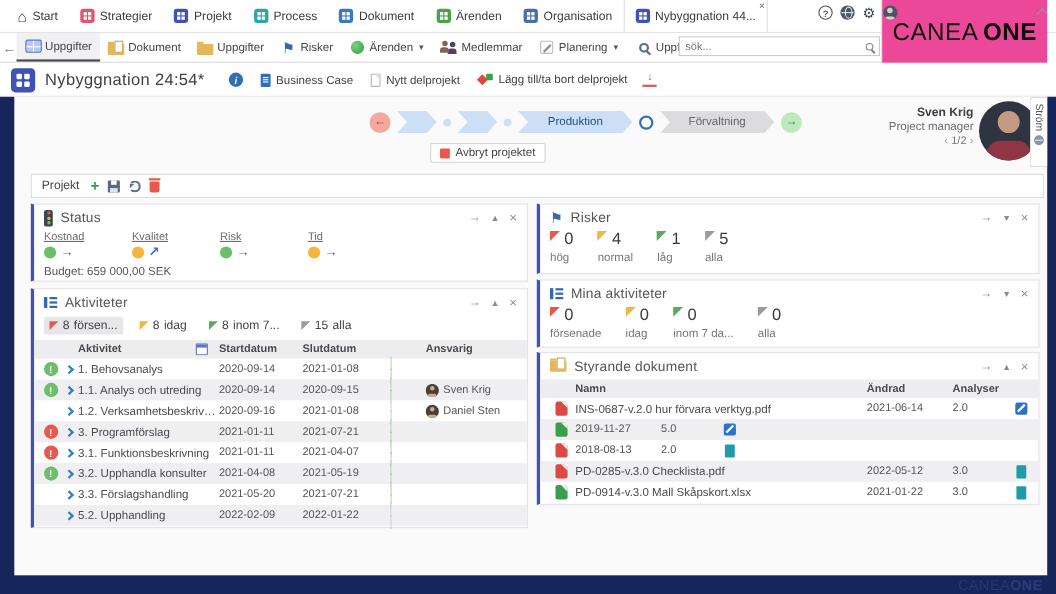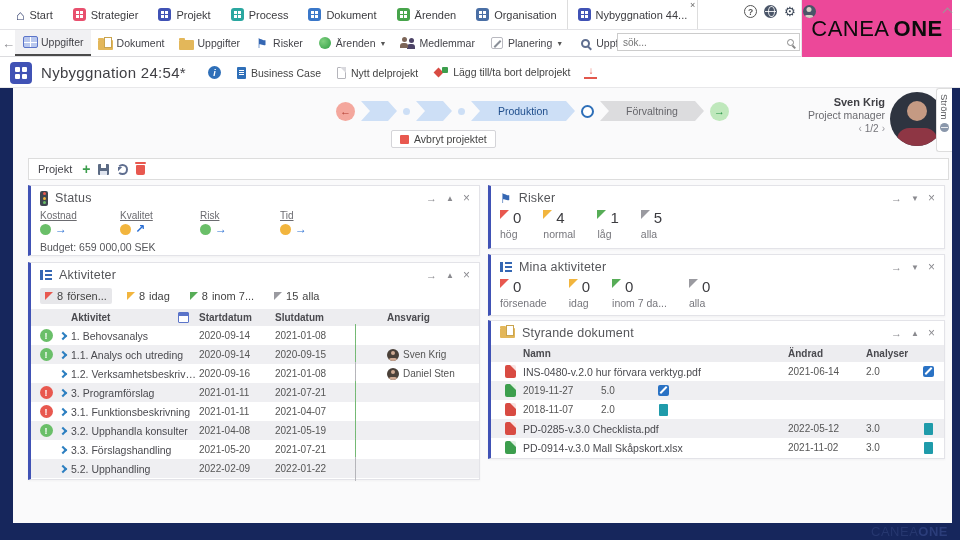--- a/index.html
+++ b/index.html
@@ -703,42 +703,42 @@
       <span class="d-ic"></span>
       <span class="d-nm">Namn</span>
       <span class="d-md">Ändrad</span>
       <span class="d-v">Analyser</span>
       <span class="d-act"></span>
     </div>
     <div class="trow">
       <span class="d-ic">
           <span class="fico pdf"></span>
         </span>
-      <span class="d-nm">INS-0480-v.2.0 hur förvara verktyg.pdf</span>
+      <span class="d-nm">INS-0687-v.2.0 hur förvara verktyg.pdf</span>
       <span class="d-md">2021-06-14</span>
       <span class="d-v">2.0</span>
       <span class="d-act">
           <span class="act-edit"></span>
         </span>
     </div>
     <div class="trow alt">
       <span class="d-ic">
           <span class="fico xlsx"></span>
         </span>
       <span class="d-md">2019-11-27</span>
       <span class="d-v">5.0</span>
       <span class="d-act">
           <span class="act-edit"></span>
         </span>
     </div>
     <div class="trow">
       <span class="d-ic">
           <span class="fico pdf"></span>
         </span>
-      <span class="d-md">2018-11-07</span>
+      <span class="d-md">2018-08-13</span>
       <span class="d-v">2.0</span>
       <span class="d-act">
           <span class="act-doc"></span>
         </span>
     </div>
     <div class="trow alt">
       <span class="d-ic">
           <span class="fico pdf"></span>
         </span>
       <span class="d-nm">PD-0285-v.3.0 Checklista.pdf</span>
@@ -746,21 +746,21 @@
       <span class="d-v">3.0</span>
       <span class="d-act">
           <span class="act-doc"></span>
         </span>
     </div>
     <div class="trow">
       <span class="d-ic">
           <span class="fico xlsx"></span>
         </span>
       <span class="d-nm">PD-0914-v.3.0 Mall Skåpskort.xlsx</span>
-      <span class="d-md">2021-11-02</span>
+      <span class="d-md">2021-01-22</span>
       <span class="d-v">3.0</span>
       <span class="d-act">
           <span class="act-doc"></span>
         </span>
     </div>
   </div>
 
   <div class="navy-left"></div>
   <div class="navy-right"></div>
   <div class="bottombar">

